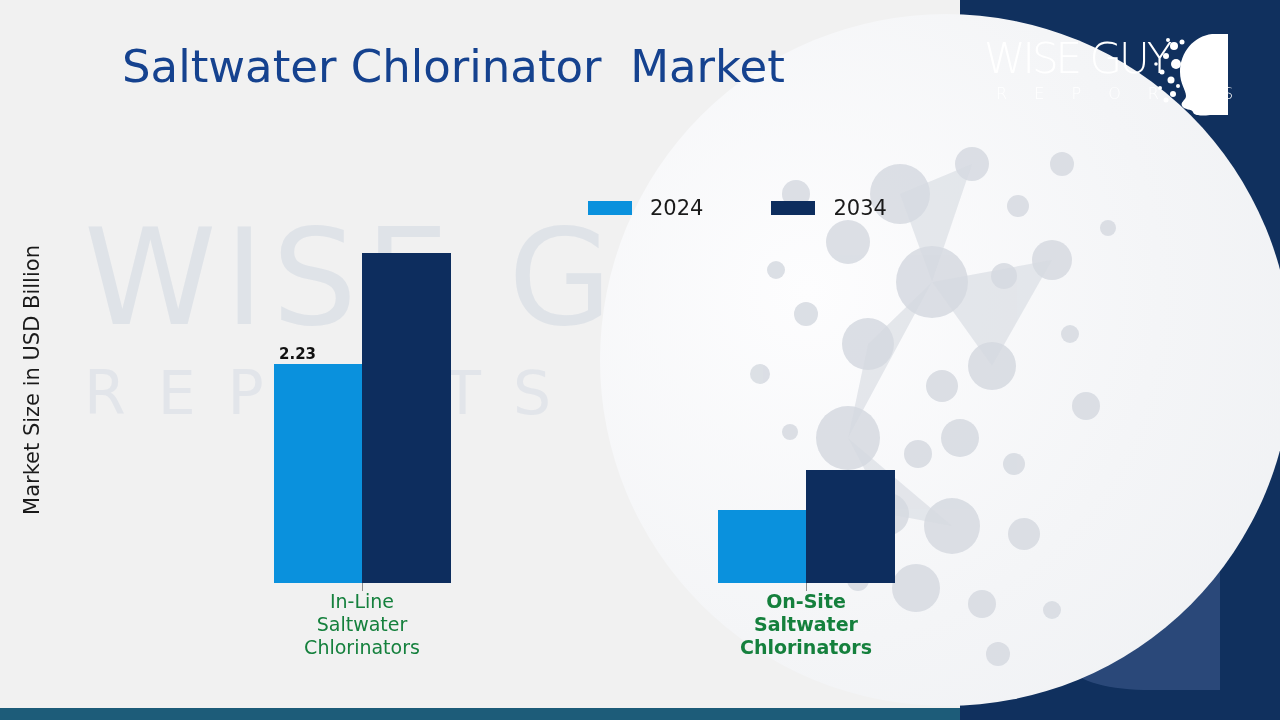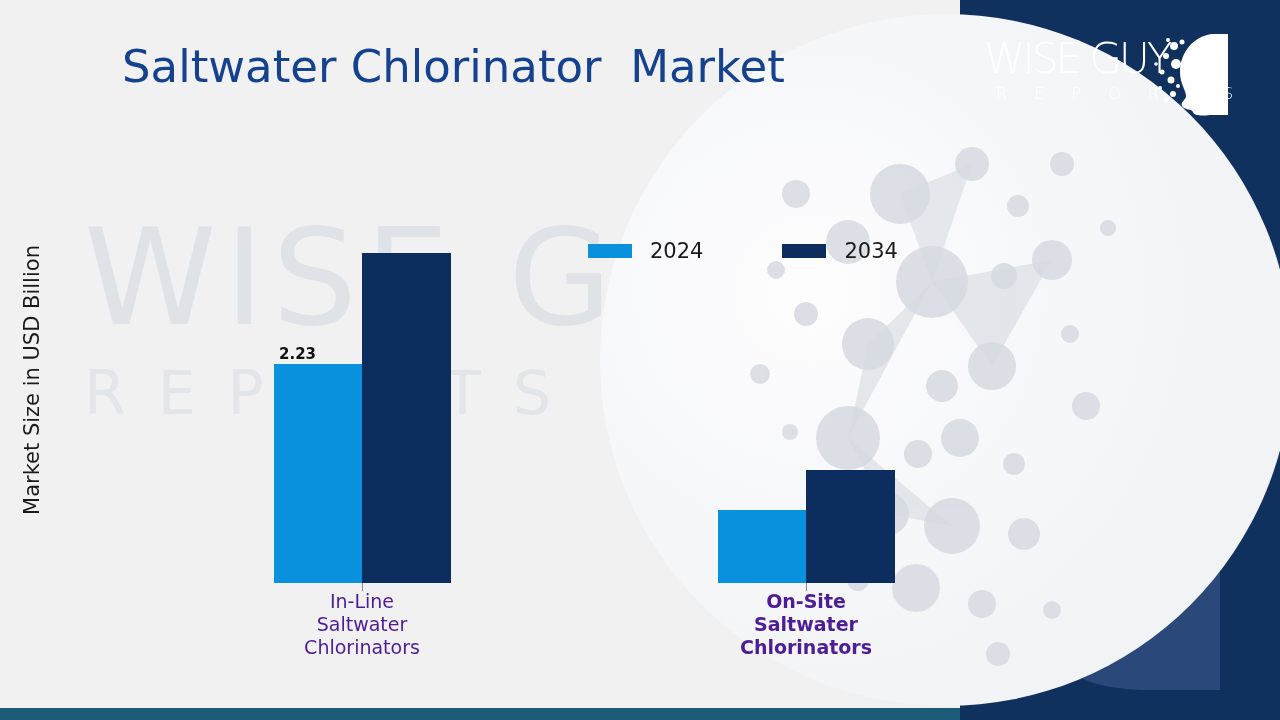--- a/index.html
+++ b/index.html
@@ -185,32 +185,31 @@
     height: 8px;
     background: #8d8d8d;
   }
   .cat-label {
     position: absolute;
     top: 590px;
     width: 240px;
     text-align: center;
     font-family: "DejaVu Sans", sans-serif;
     font-size: 19px;
-    color: #4c1d95;
+    color: #15803d;
     line-height: 23px;
   }
 
   
   .legend {
     position: absolute;
     left: 588px;
     top: 196px;
     display: flex;
-    gap: 11px;
-    margin-top: 43px;
+    gap: 0;
   }
   .legend-item {
     display: flex;
     align-items: center;
   }
   .legend-swatch {
     width: 44px;
     height: 14px;
     display: inline-block;
   }

